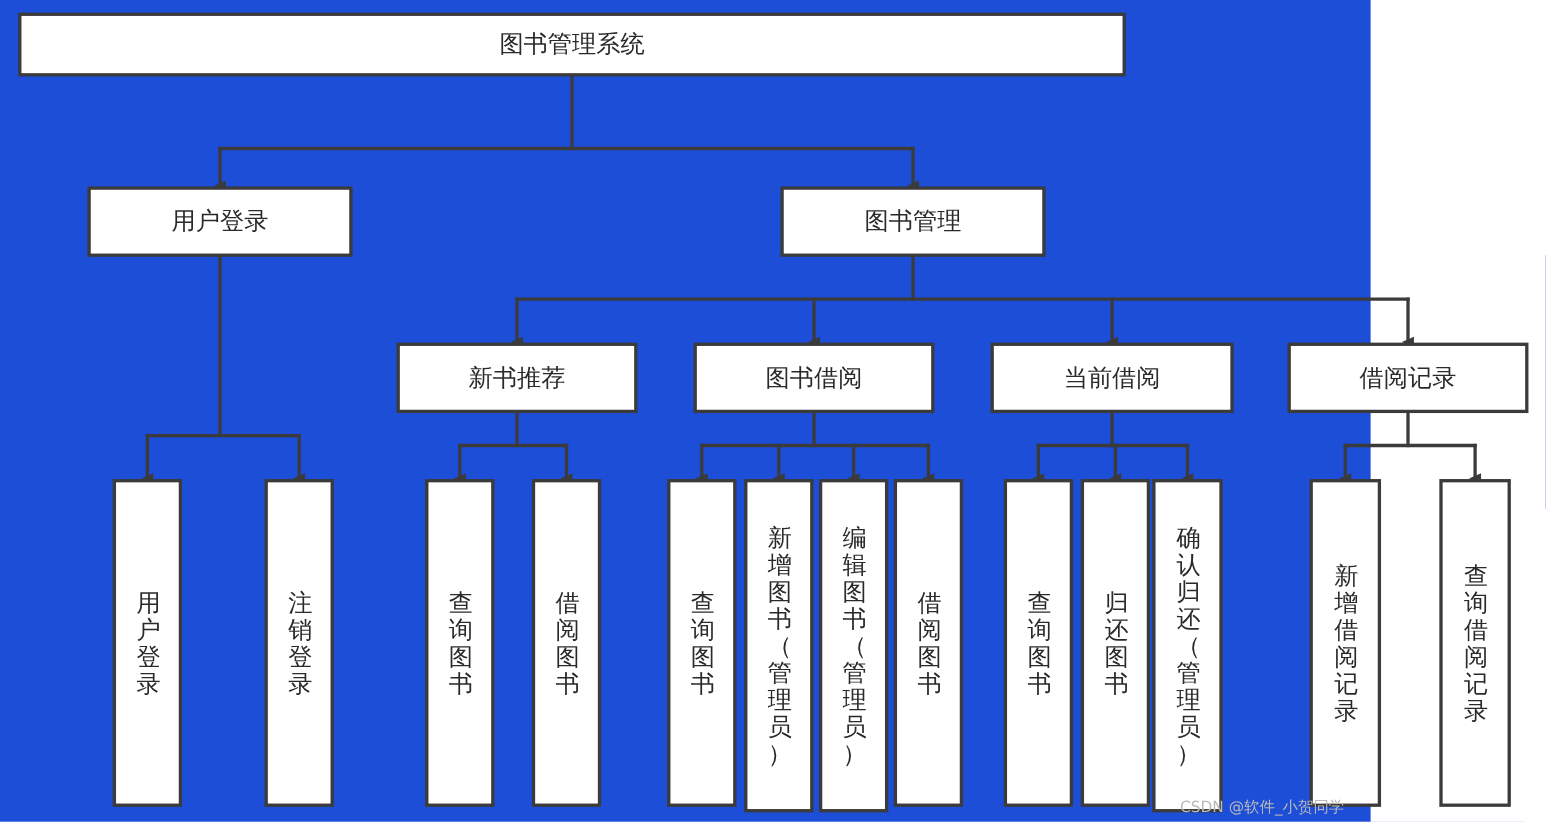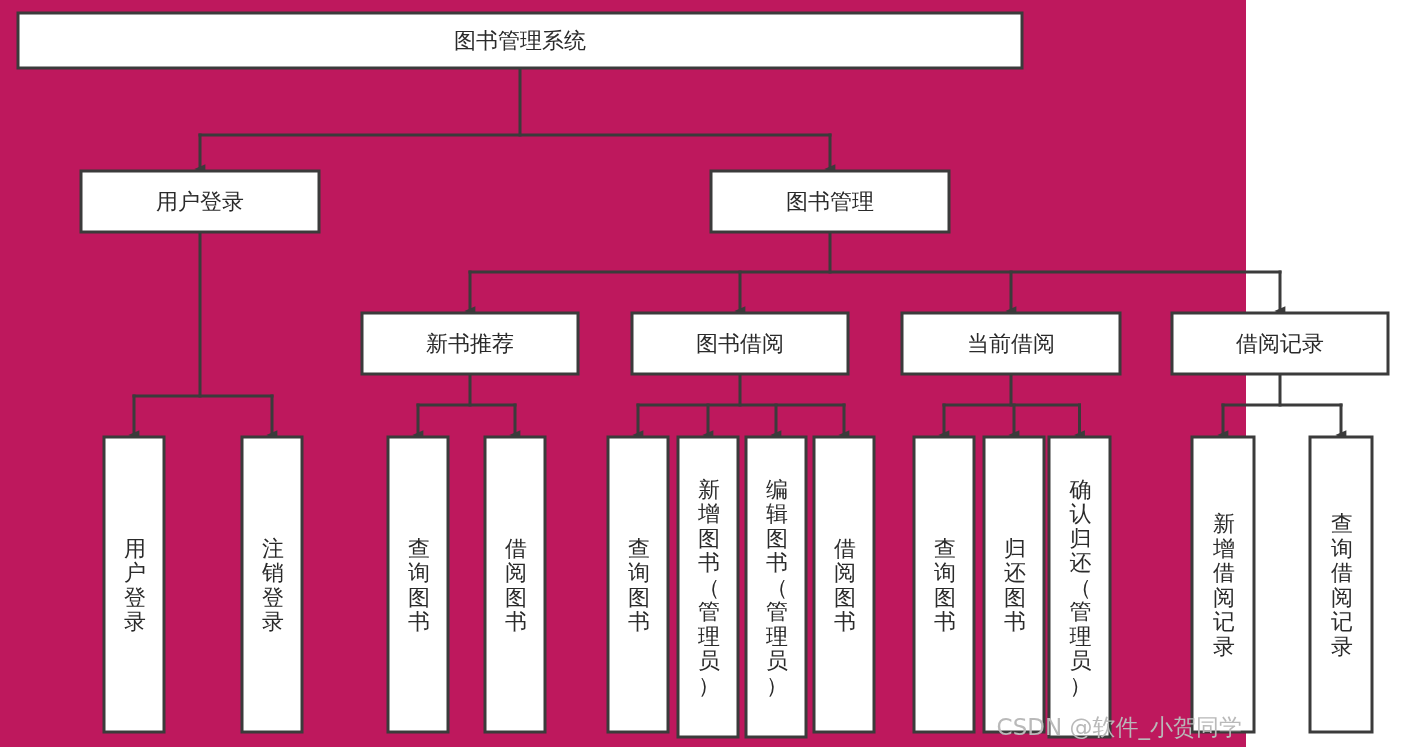--- a/index.html
+++ b/index.html
@@ -1,26 +1,26 @@
 <!DOCTYPE html>
 <html><head>
 <meta charset="utf-8">
 <style>
   html,body{margin:0;padding:0;background:#ffffff;}
   body{width:1405px;height:747px;overflow:hidden;
        font-family:"DejaVu Sans","Liberation Sans",sans-serif;}
-  #diagram-root{position:relative;width:1246px;height:747px;background:#be185d;}
+  #diagram-root{position:relative;width:1246px;height:747px;background:#1d4ed8;}
   svg#flow{position:absolute;left:0;top:0;width:1405px;height:747px;}
   .node-rect{fill:#ffffff;stroke:#3b3b3b;stroke-width:3;}
   .conn{stroke:#3b3b3b;stroke-width:3;fill:none;stroke-linecap:square;}
   .node-label-h{font-family:"DejaVu Sans","Liberation Sans",sans-serif;
        font-size:22px;fill:#2a2a2a;text-anchor:middle;dominant-baseline:middle;}
   .node-label-v{font-family:"DejaVu Sans","Liberation Sans",sans-serif;
        font-size:22px;fill:#2a2a2a;text-anchor:middle;}
-  .watermark{position:absolute;right:4px;bottom:4px;font-size:23px;color:#b9b9b9;
+  .watermark{position:absolute;right:24px;bottom:4px;font-size:14px;color:#b9b9b9;
        font-family:"DejaVu Sans","Liberation Sans",sans-serif;white-space:nowrap;}
 </style>
 </head>
 <body>
 
 <div id="diagram-root">
   <svg id="flow" viewBox="0 0 1405 747">
     <defs>
       <marker id="arrowhead" markerWidth="12" markerHeight="12" refX="5.2" refY="6" orient="auto" markerUnits="userSpaceOnUse">
         <polygon points="0.4,0.6 10,0.6 5.2,11.6" fill="#3b3b3b"></polygon>

